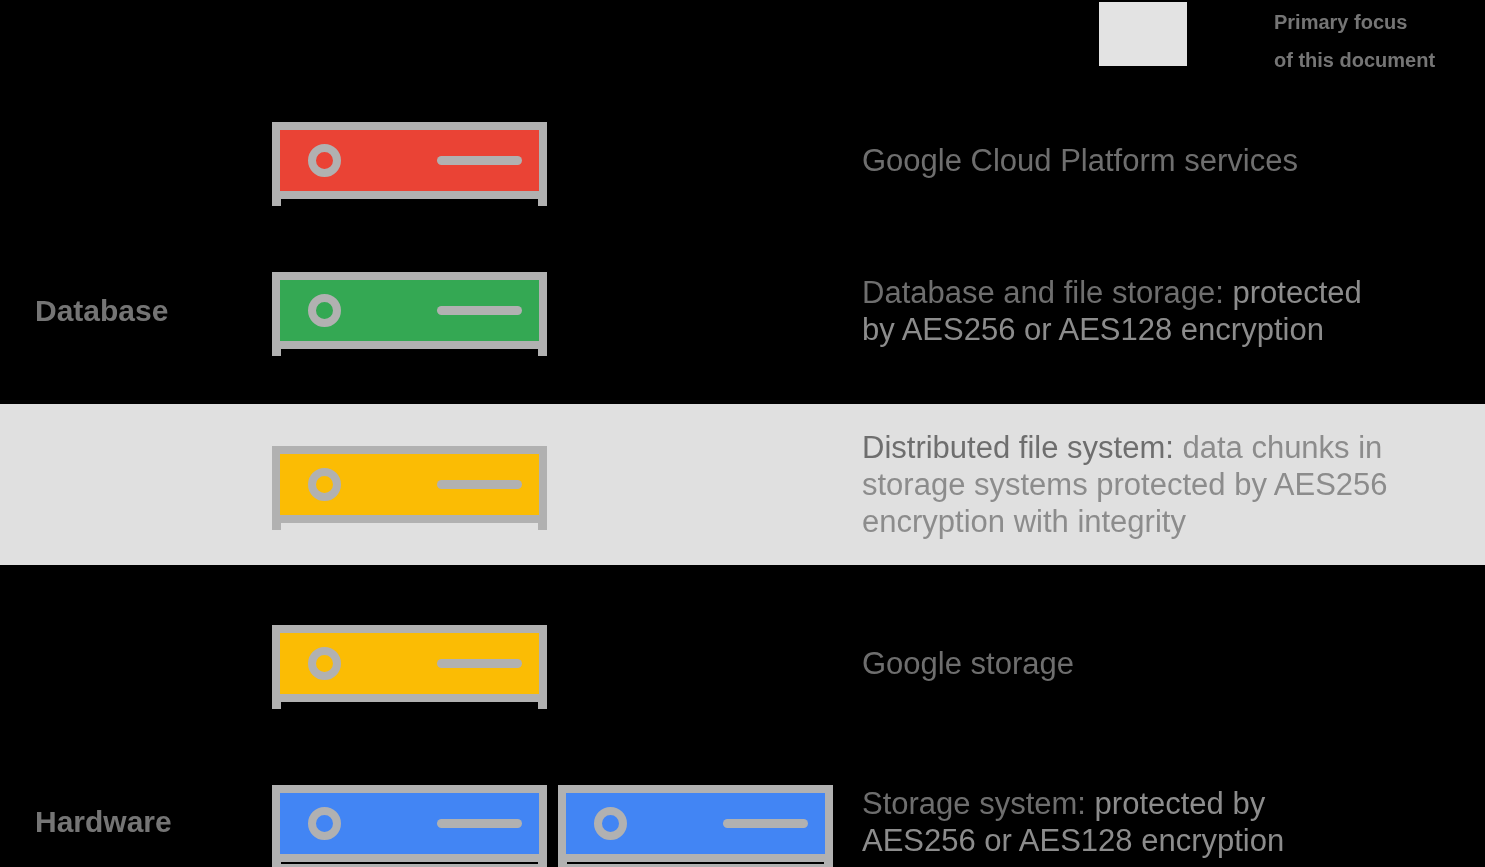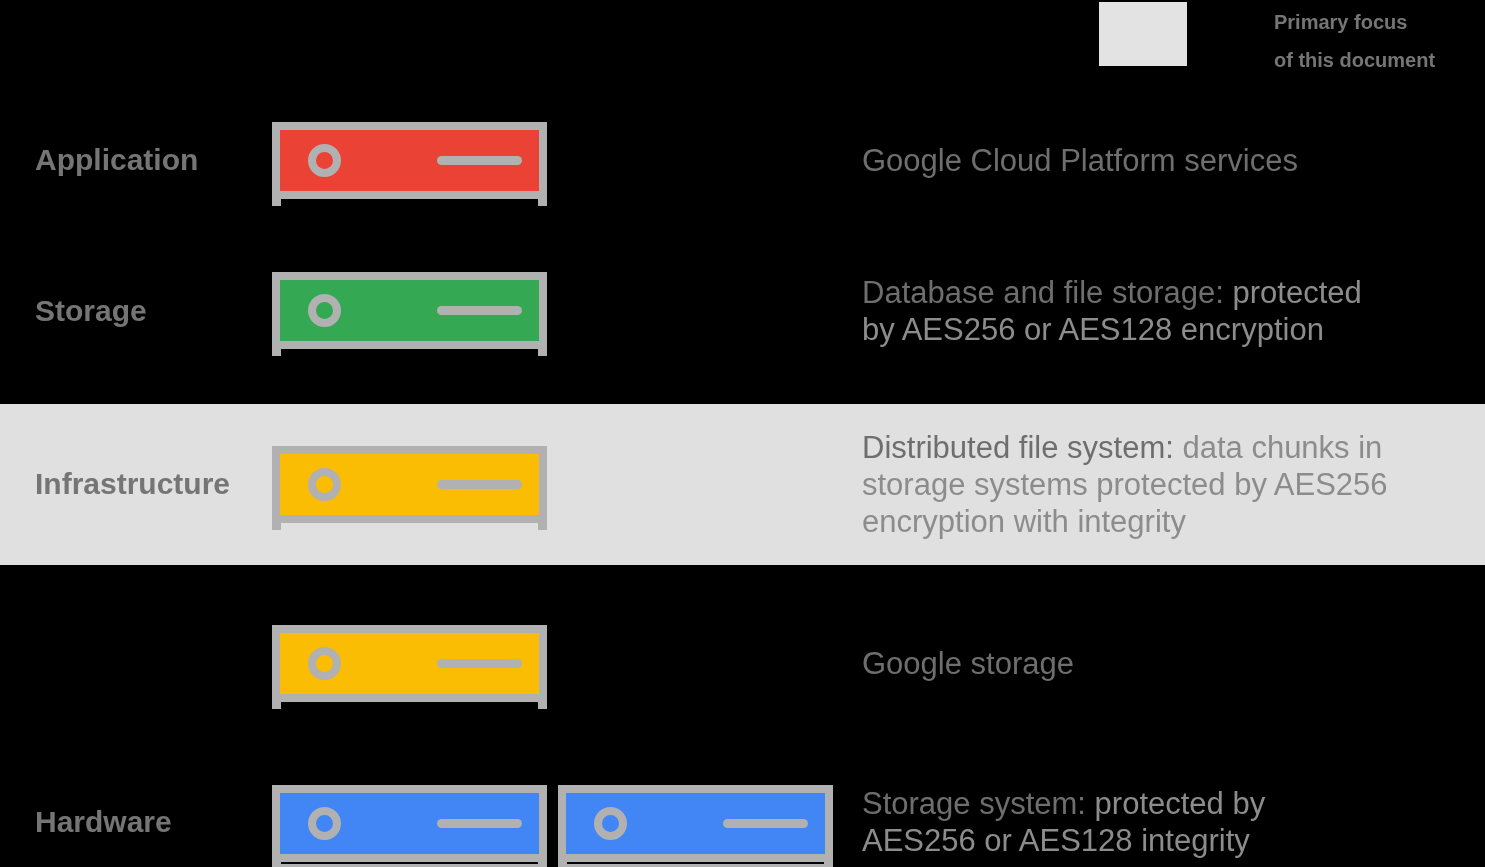--- a/index.html
+++ b/index.html
@@ -49,40 +49,38 @@
 <body>
 
 <div class="canvas">
 
   <div class="band"></div>
 
   <div class="legend-square"></div>
   <div class="legend-text">Primary focus
 of this document</div>
 
-  <div class="row-label" style="top:160px">Application</div>
   <div class="server" style="left: 272px; top: 122px; background: rgb(234, 67, 53);">
     <span class="ring"></span>
     <span class="slot"></span>
     <span class="foot foot-l"></span>
     <span class="foot foot-r"></span>
   </div>
   <div class="desc" style="top:160px"><b>Google Cloud Platform services</b><span></span></div>
 
-  <div class="row-label" style="top:311px">Storage</div>
+  <div class="row-label" style="top:311px">Database</div>
   <div class="server" style="left: 272px; top: 272px; background: rgb(52, 168, 83);">
     <span class="ring"></span>
     <span class="slot"></span>
     <span class="foot foot-l"></span>
     <span class="foot foot-r"></span>
   </div>
   <div class="desc" style="top:311px"><b>Database and file storage:</b><span> protected
 by AES256 or AES128 encryption</span></div>
 
-  <div class="row-label" style="top:484px">Infrastructure</div>
   <div class="server" style="left: 272px; top: 446px; background: rgb(251, 188, 4);">
     <span class="ring"></span>
     <span class="slot"></span>
     <span class="foot foot-l"></span>
     <span class="foot foot-r"></span>
   </div>
   <div class="desc" style="top:484px"><b>Distributed file system:</b><span> data chunks in
 storage systems protected by AES256
 encryption with integrity</span></div>
 
@@ -103,15 +101,15 @@
     <span class="unit2"></span>
   </div>
   <div class="server" style="left: 558px; top: 785px; background: rgb(66, 133, 244);">
     <span class="ring"></span>
     <span class="slot"></span>
     <span class="foot foot-l"></span>
     <span class="foot foot-r"></span>
     <span class="unit2"></span>
   </div>
   <div class="desc" style="top:822px"><b>Storage system:</b><span> protected by
-AES256 or AES128 integrity</span></div>
+AES256 or AES128 encryption</span></div>
 
 </div>
 
 </body></html>

